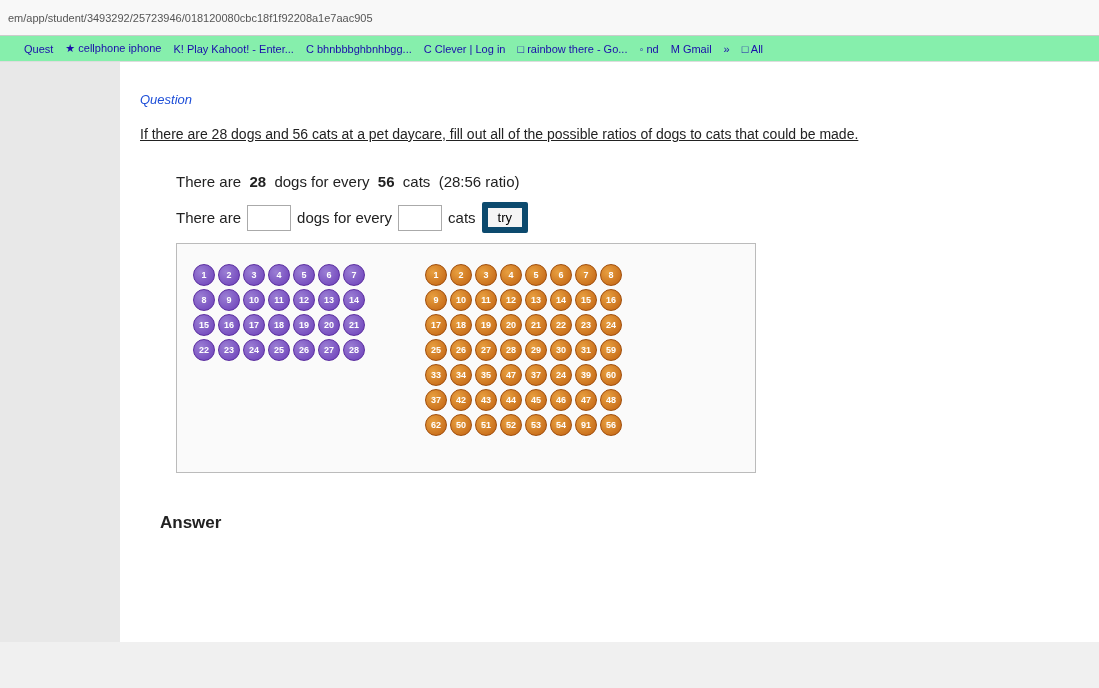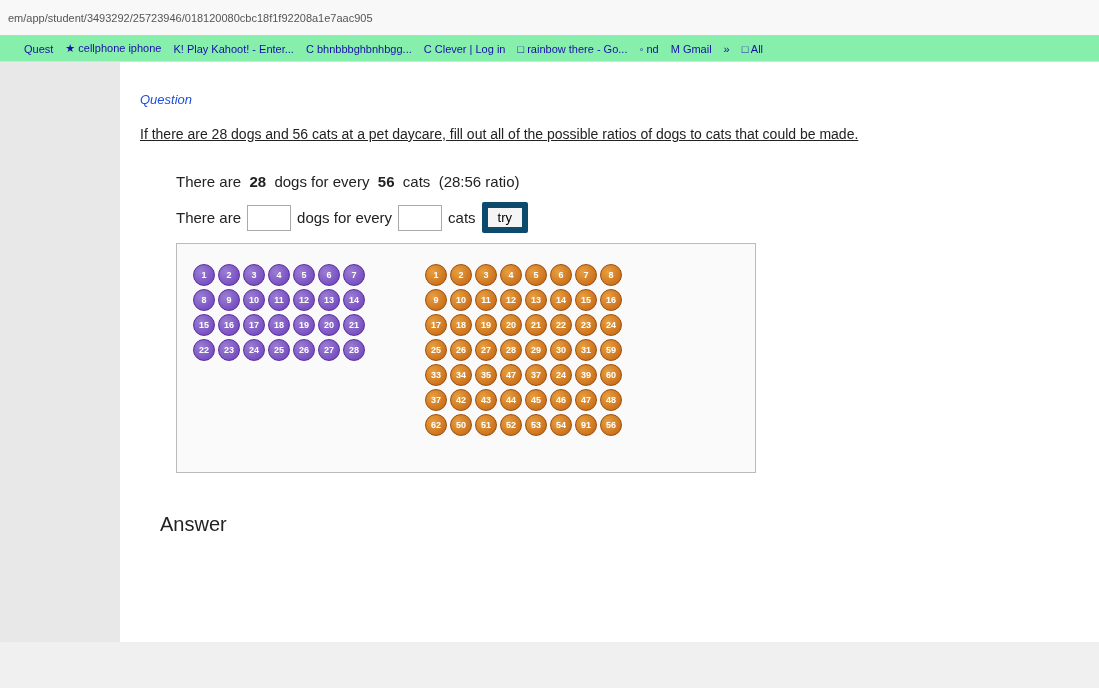--- a/index.html
+++ b/index.html
@@ -141,22 +141,22 @@
     }
     .dot-orange {
       background: radial-gradient(circle at 35% 35%, #e8a040, #c06010);
       border: 1px solid #a04d0a;
     }
     .answer-section {
       margin-top: 40px;
       margin-left: 20px;
     }
     .answer-label {
-      font-size: 20px;
-      font-weight: normal;
+      font-size: 17px;
+      font-weight: bold;
       color: #222;
     }
     .sidebar-left {
       position: absolute;
       left: 0;
       top: 0;
       width: 120px;
       height: 100%;
       background: #e8e8e8;
     }

